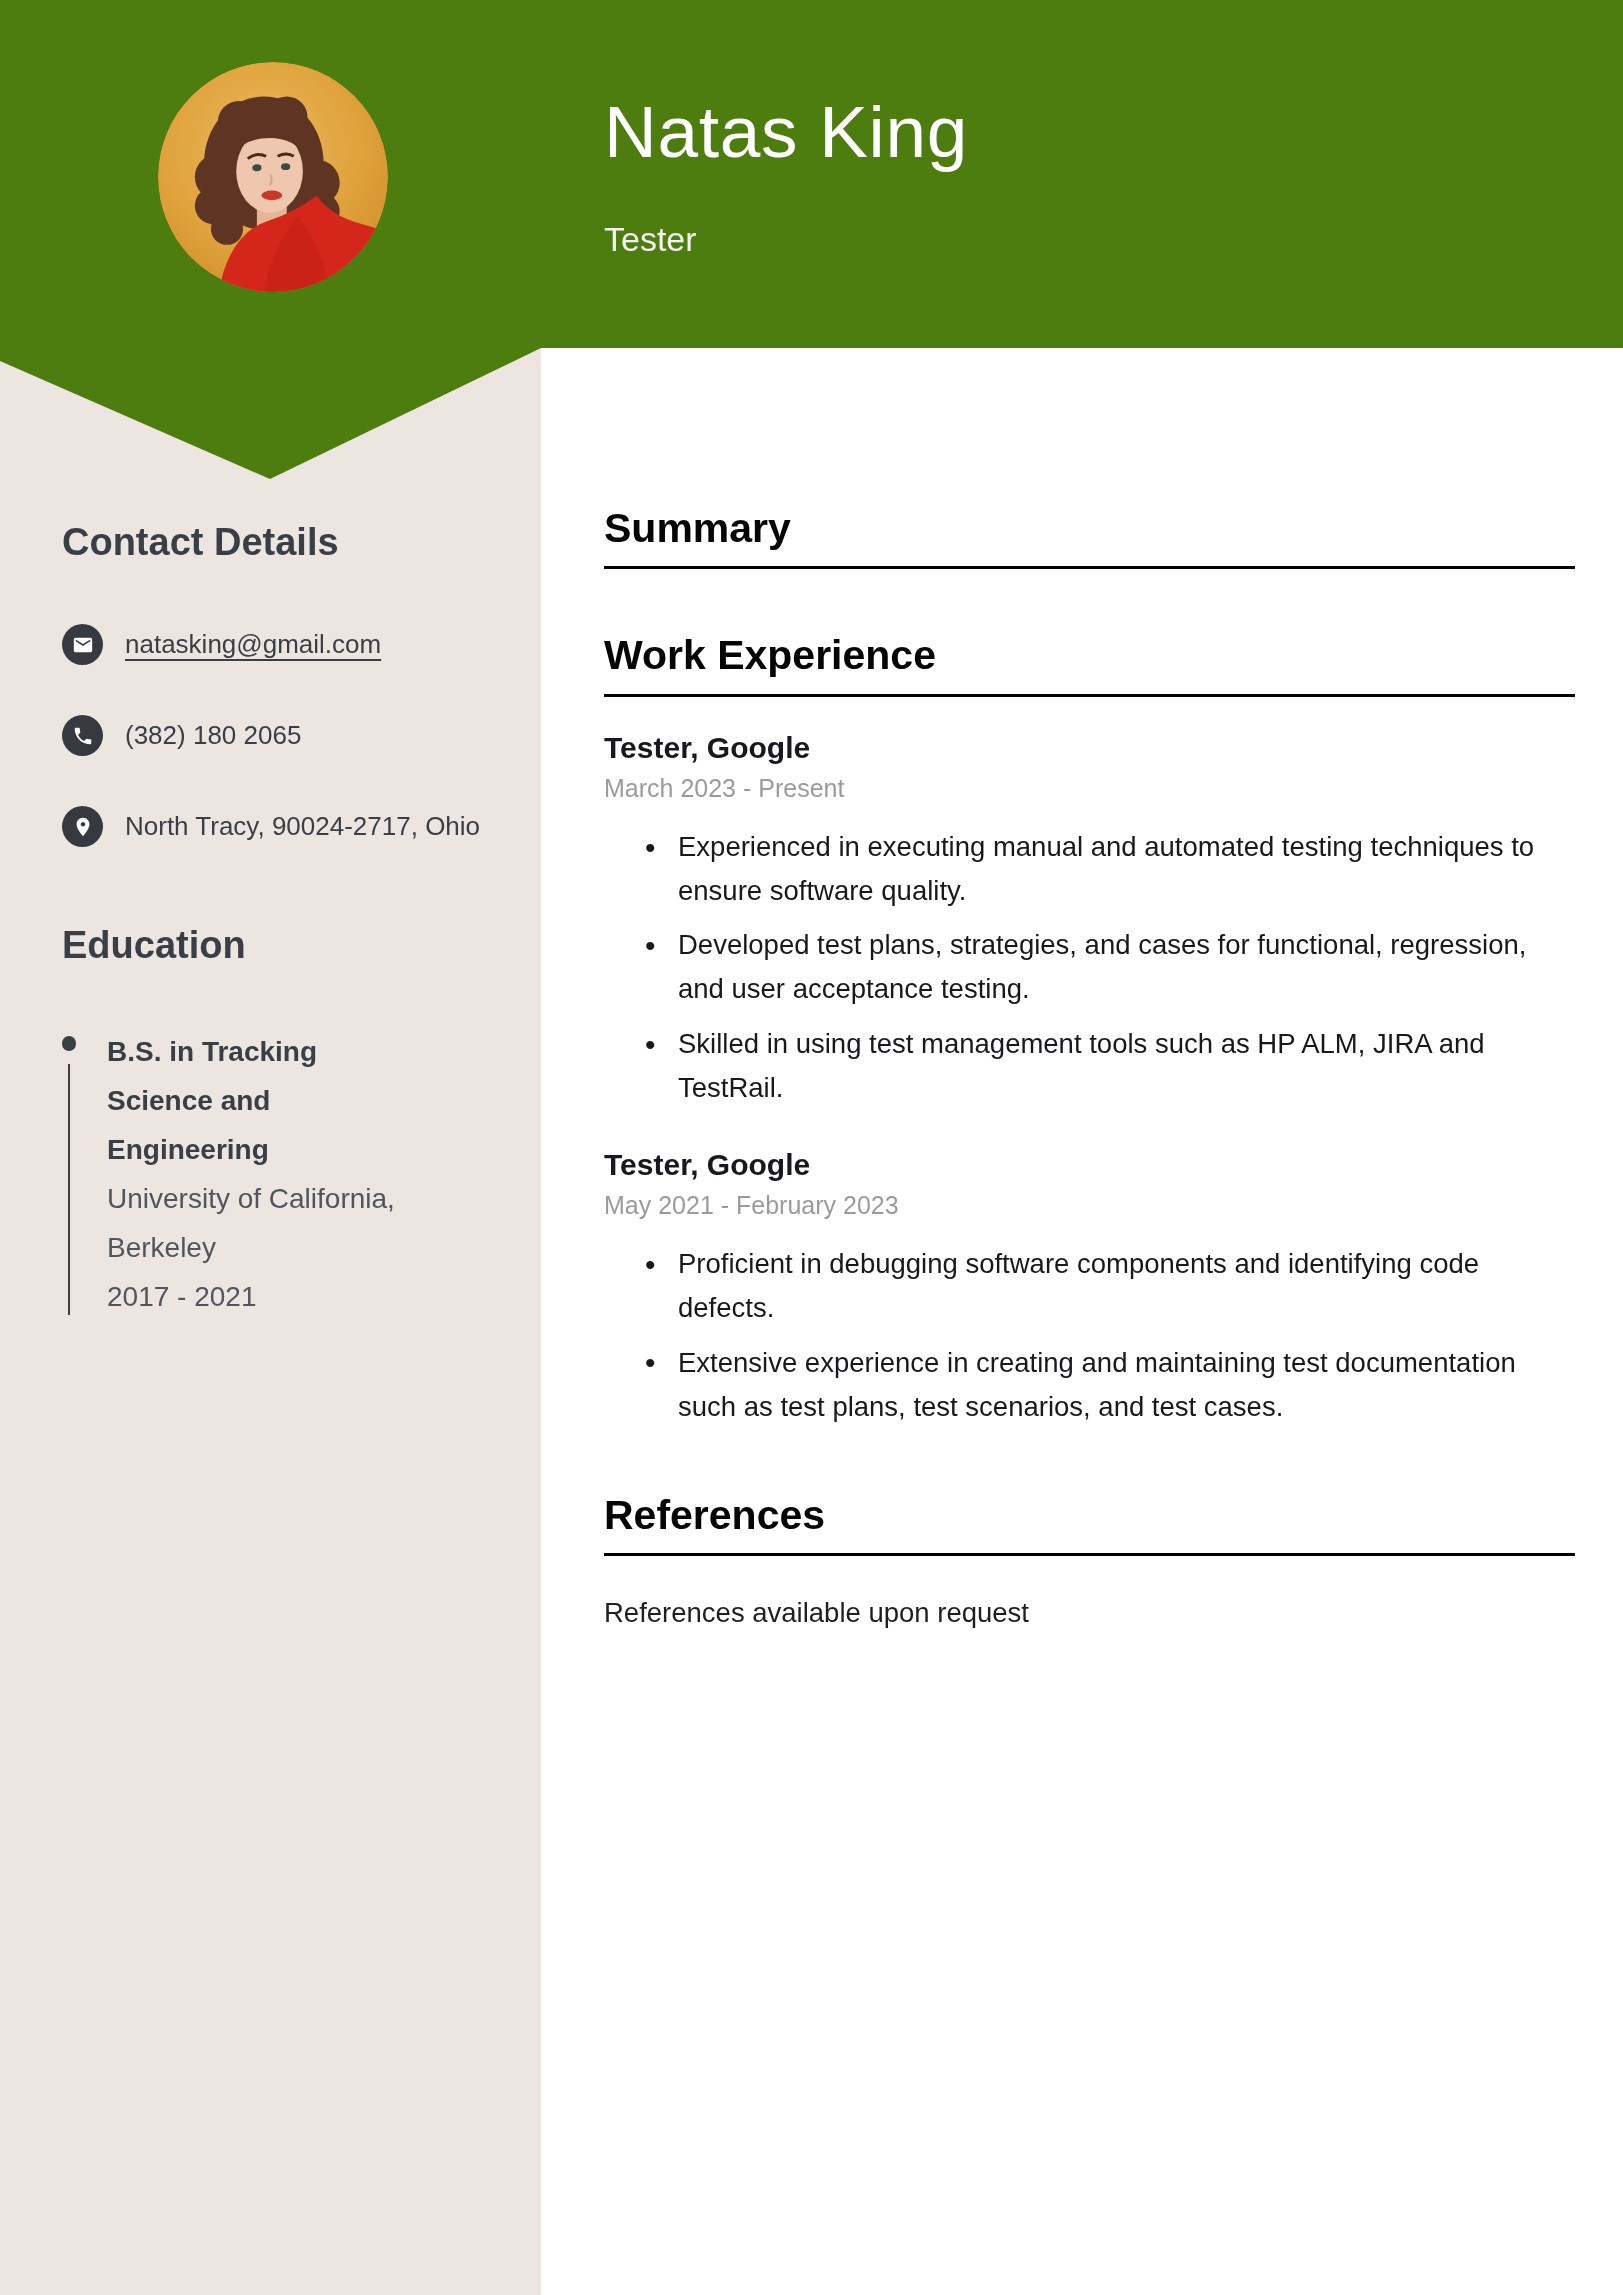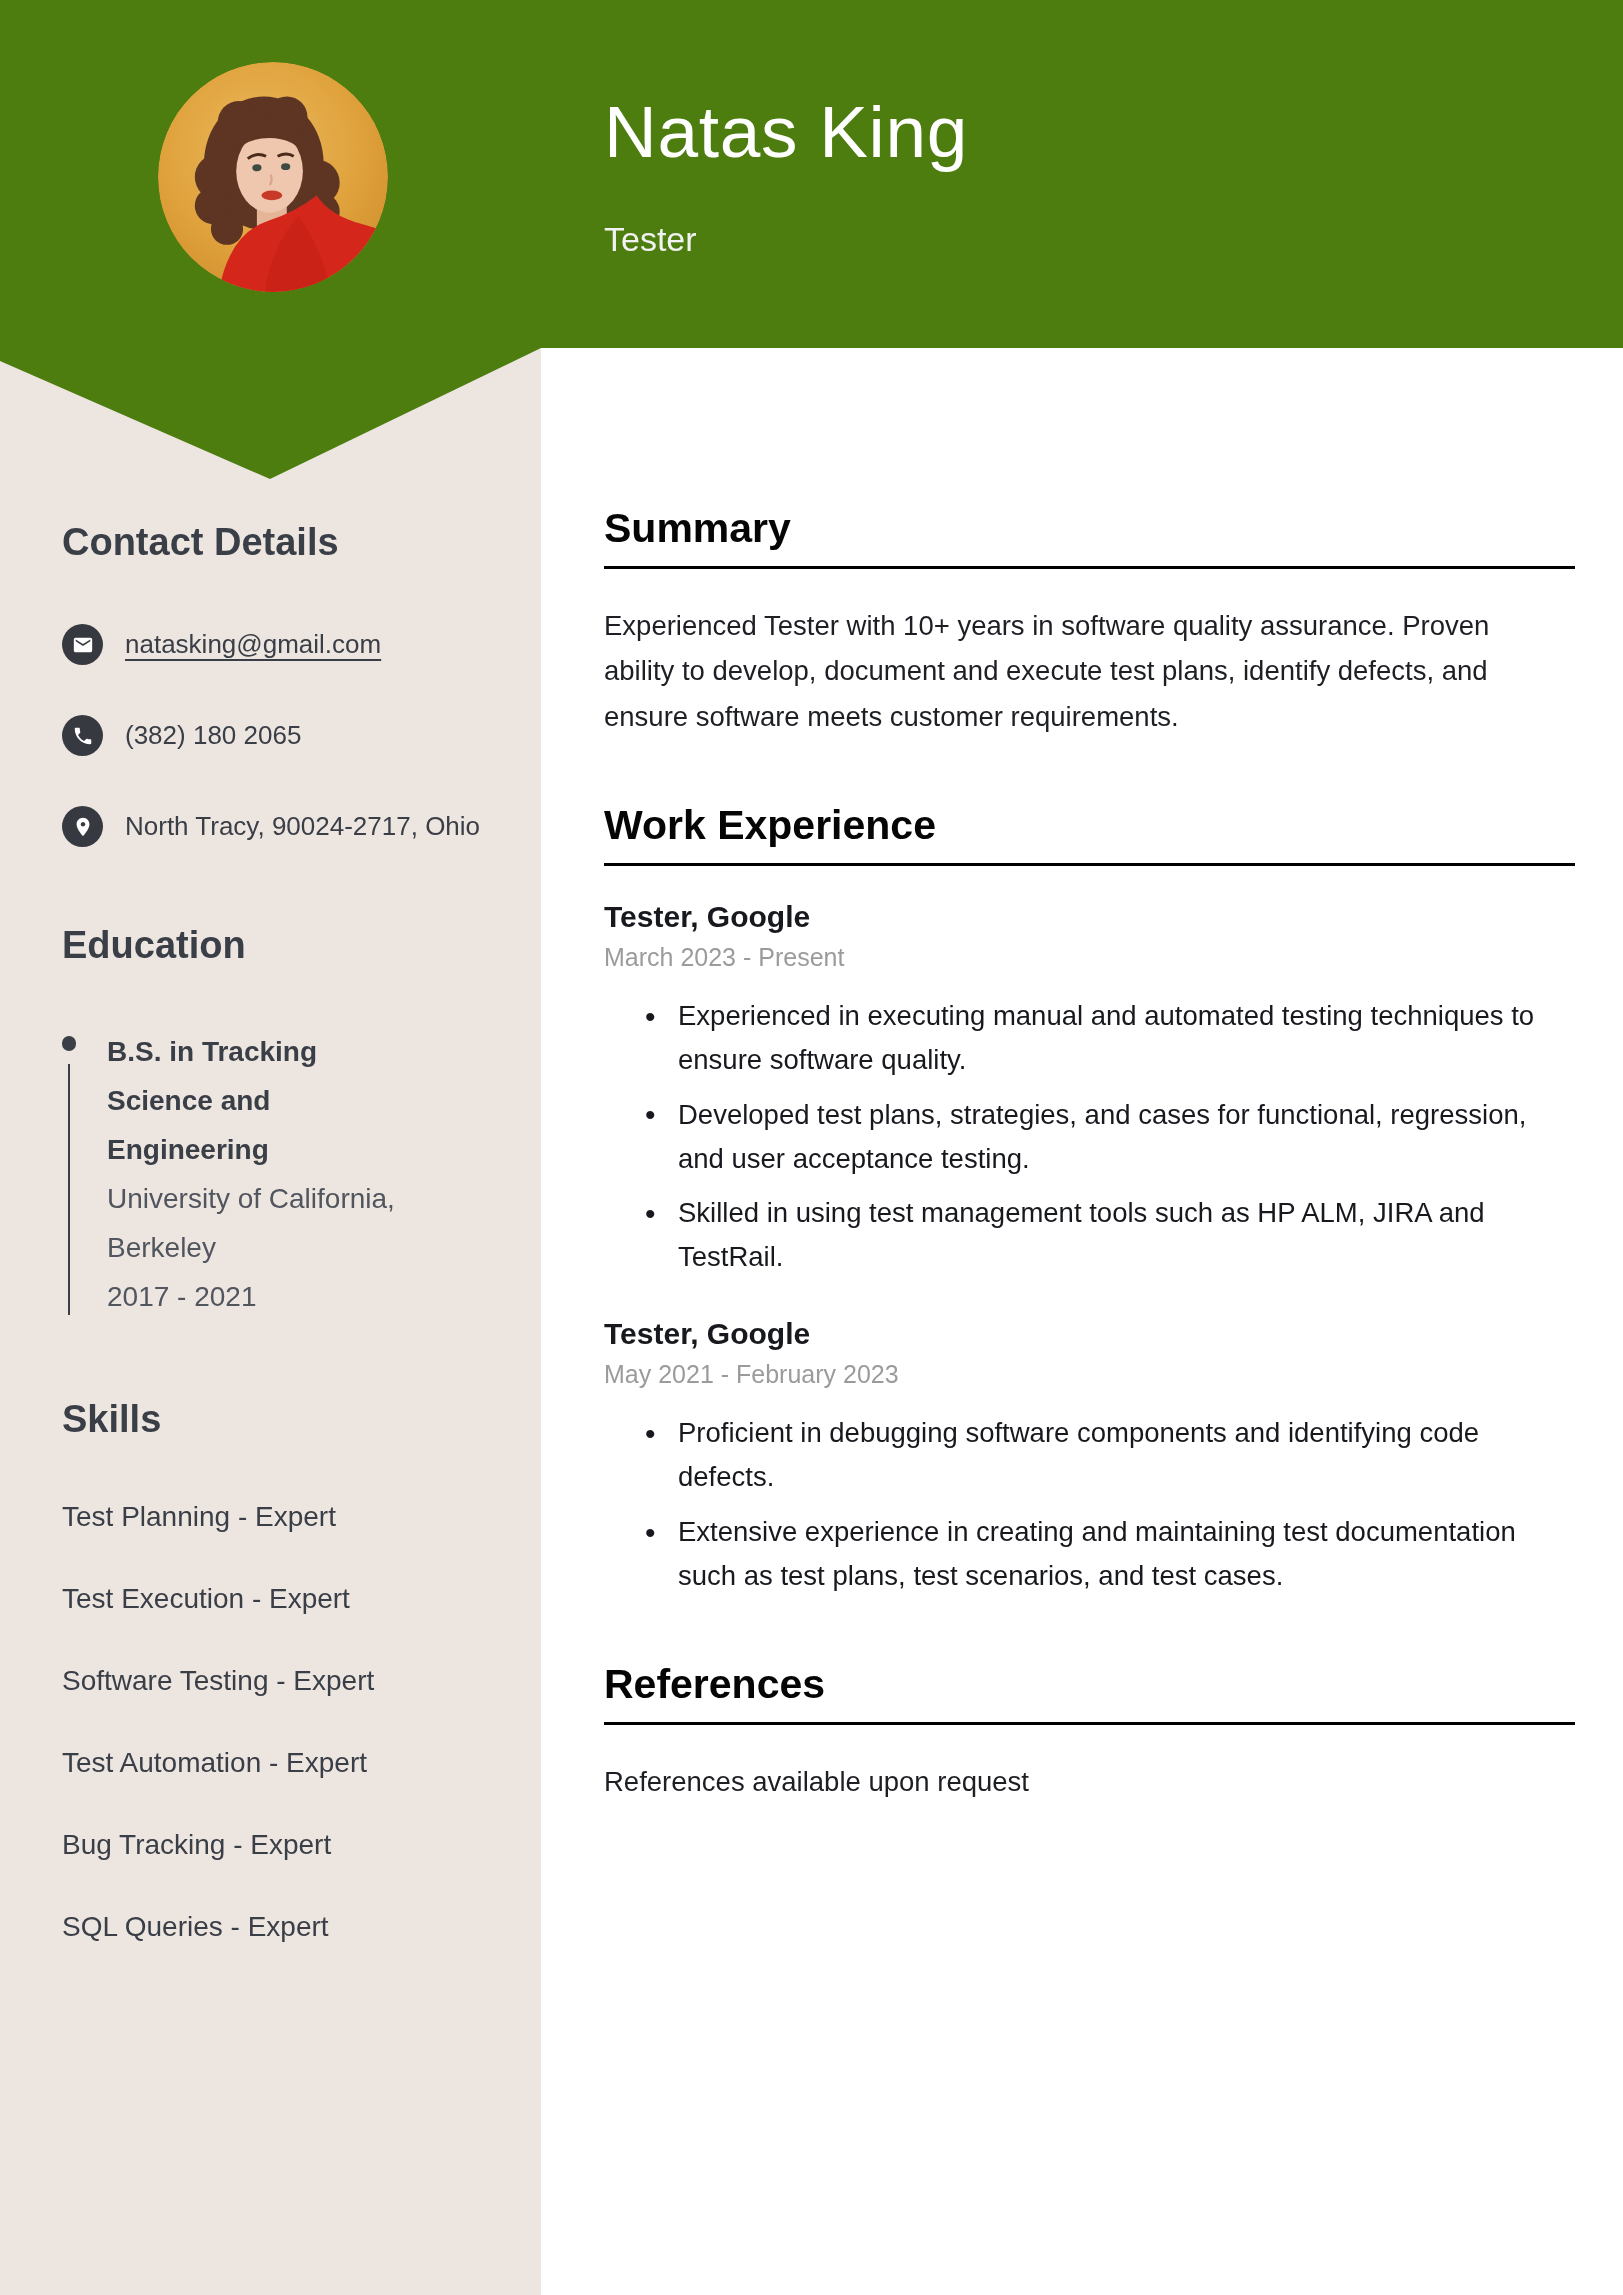--- a/index.html
+++ b/index.html
@@ -257,45 +257,27 @@
       <div>
 
           <div class="edu-item">
             <div class="edu-degree">B.S. in Tracking Science and Engineering</div>
             <div class="edu-school">University of California, Berkeley</div>
             <div class="edu-years">2017 - 2021</div>
           </div>
         </div>
     </section>
 
-    <section class="side-section">
-      <h2 class="side-heading">Skills</h2>
-      <ul class="skills-list">
-
-          <li>Test Planning - Expert</li>
-
-          <li>Test Execution - Expert</li>
-
-          <li>Software Testing - Expert</li>
-
-          <li>Test Automation - Expert</li>
-
-          <li>Bug Tracking - Expert</li>
-
-          <li>SQL Queries - Expert</li>
-        </ul>
-    </section>
 
   </aside>
 
   <main class="main-content">
 
     <section class="main-section">
       <h2 class="main-heading">Summary</h2>
-      <p class="section-body summary-text">Experienced Tester with 10+ years in software quality assurance. Proven ability to develop, document and execute test plans, identify defects, and ensure software meets customer requirements.</p>
     </section>
 
     <section class="main-section">
       <h2 class="main-heading">Work Experience</h2>
       <div>
 
           <div class="job">
             <div class="job-title">Tester, Google</div>
             <div class="job-dates">March 2023 - Present</div>
             <ul class="job-bullets">

